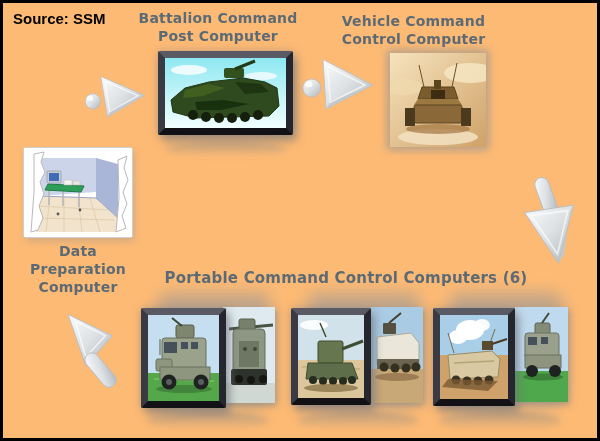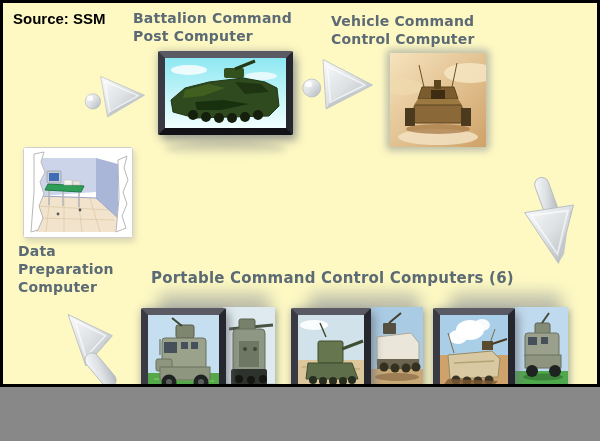--- a/index.html
+++ b/index.html
@@ -1,28 +1,28 @@
 <!DOCTYPE html>
 <html><head>
 <meta charset="utf-8">
 <style>
   html,body { margin:0; padding:0; background:#888; }
   .canvas {
-    position:relative; width:600px; height:387px; box-sizing:border-box;
-    background:#fef9c3; border:3px solid #000; overflow:hidden;
+    position:relative; width:600px; height:441px; box-sizing:border-box;
+    background:#fdba74; border:3px solid #000; overflow:hidden;
     font-family:"DejaVu Sans", sans-serif;
   }
   .source {
     position:absolute; left:10px; top:7px;
     font-family:"Liberation Sans", sans-serif;
     font-weight:bold; font-size:15px; color:#000;
   }
   .label {
     position:absolute; font-weight:bold; font-size:14px; color:#5b6a74;
-    white-space:pre-line; line-height:1.3; letter-spacing:.2px;
+    text-align:center; white-space:pre-line; line-height:1.3; letter-spacing:.2px;
   }
   .label-battalion { left:130px; top:6px;  width:170px; }
   .label-vehicle   { left:328px; top:9px;  width:165px; }
   .label-dataprep  { left:15px;  top:239px; width:120px; }
   .label-portable  { left:148px; top:266px; width:390px; font-size:15px; }
 
   .photo { position:absolute; }
   .bevel {
     border:7px solid;
     border-color:#5a5a64 #26262e #111116 #3a3a44;

